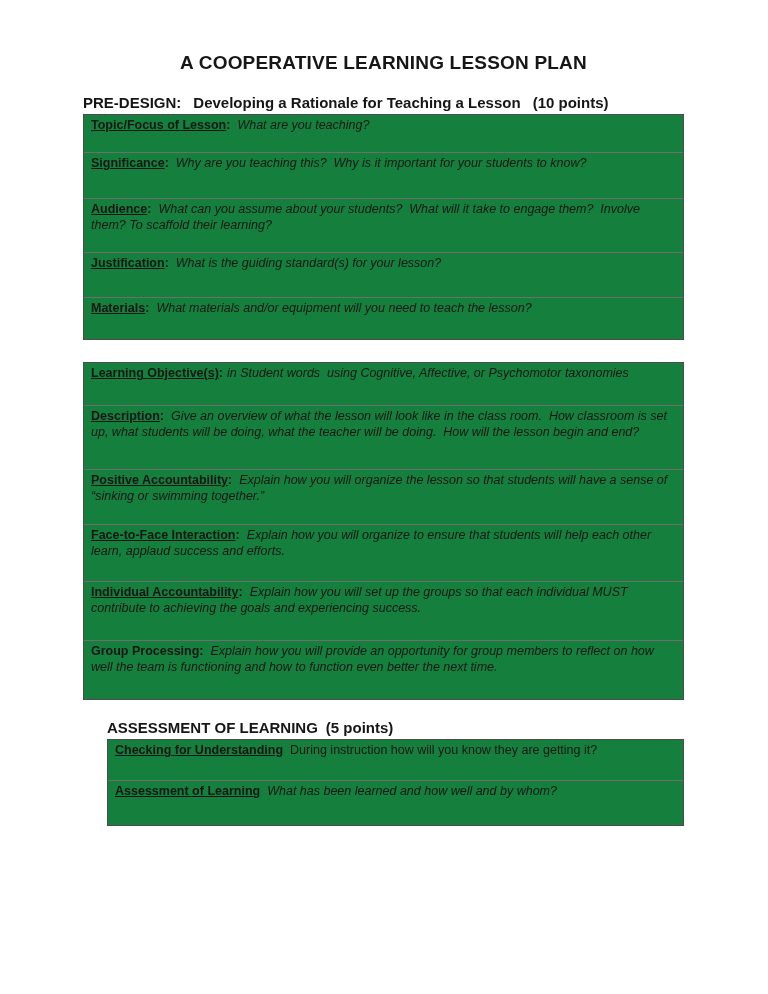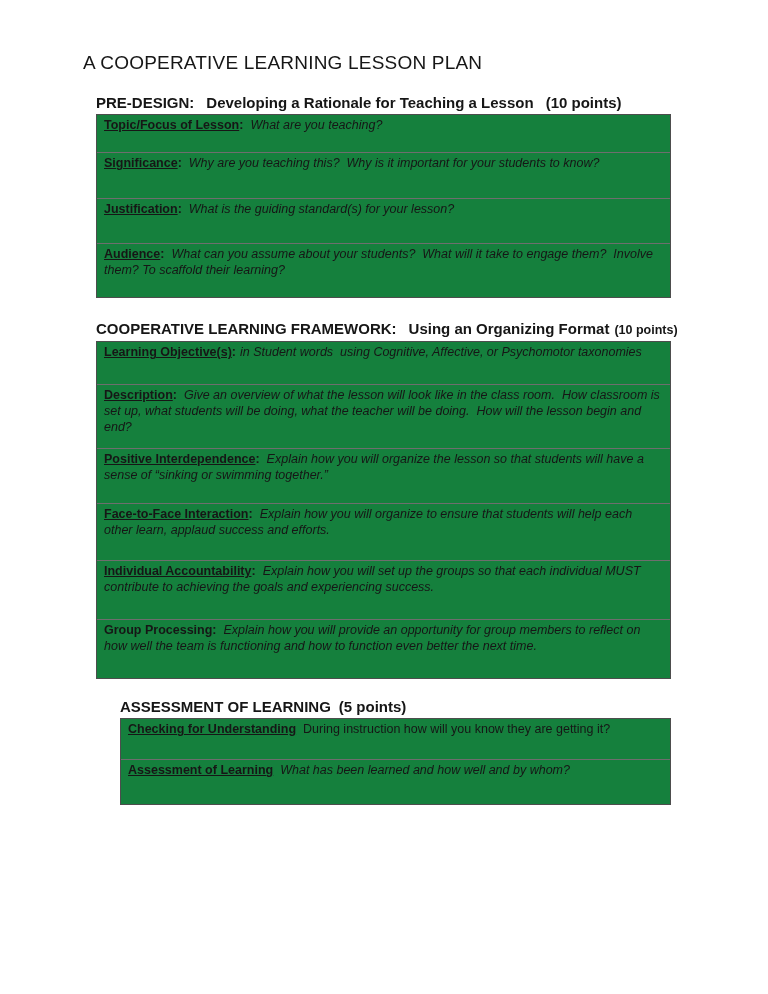--- a/index.html
+++ b/index.html
@@ -2,24 +2,24 @@
 <html><head>
 <meta charset="utf-8">
 <style>
   html, body { margin:0; padding:0; background:#ffffff; }
   .page {
     width:768px; height:994px; margin:0 auto; background:#ffffff;
     box-sizing:border-box; padding:52px 84px 0 83px; overflow:hidden;
     font-family:"Liberation Sans", sans-serif; color:#161616;
   }
   .title {
-    margin:0 0 20px 0; 
-    font-size:19px; line-height:22px; font-weight:normal; letter-spacing:0.2px;
+    margin:0 0 20px 0; text-align:center;
+    font-size:19px; line-height:22px; font-weight:bold; letter-spacing:0.2px;
   }
-  .sec { margin:13px; }
+  .sec { margin:0; }
   .sec-framework { margin-top:22px; }
   .sec-assessment { margin-top:19px;padding-left:24px; }
   .sec-heading {
     font-weight:bold; font-size:15px; line-height:18px; margin:0 0 2px 0;
     white-space:nowrap;
   }
   .h-sub { margin-left:12px; }
   .h-points { margin-left:12px; }
   .sec-framework .h-points { margin-left:5px; font-size:12.5px; }
   .sec-assessment .h-points { margin-left:8px; }
@@ -50,40 +50,42 @@
 
   <section class="sec sec-predesign">
     <div class="sec-heading"><span>PRE-DESIGN:</span><span class="h-sub">Developing a Rationale for Teaching a Lesson</span><span class="h-points">(10 points)</span></div>
     <div class="box">
       <div class="row" style="min-height:37px">
         <p class="cell"><span class="label">Topic/Focus of Lesson</span><span class="colon">:</span><span class="prompt">What are you teaching?</span></p>
       </div>
       <div class="row" style="min-height:46px">
         <p class="cell"><span class="label">Significance</span><span class="colon">:</span><span class="prompt">Why are you teaching this?  Why is it important for your students to know?</span></p>
       </div>
+      <div class="row" style="min-height:54px">
+        <p class="cell"><span class="label">Audience</span><span class="colon">:</span><span class="prompt">What can you assume about your students?  What will it take to engage them?  Involve them? To scaffold their learning?</span></p>
+      </div>
       <div class="row" style="min-height:45px">
         <p class="cell"><span class="label">Justification</span><span class="colon">:</span><span class="prompt">What is the guiding standard(s) for your lesson?</span></p>
       </div>
-      <div class="row" style="min-height:54px">
-        <p class="cell"><span class="label">Audience</span><span class="colon">:</span><span class="prompt">What can you assume about your students?  What will it take to engage them?  Involve them? To scaffold their learning?</span></p>
+      <div class="row" style="min-height:42px">
+        <p class="cell"><span class="label">Materials</span><span class="colon">:</span><span class="prompt">What materials and/or equipment will you need to teach the lesson?</span></p>
       </div>
     </div>
   </section>
 
   <section class="sec sec-framework">
-    <div class="sec-heading"><span>COOPERATIVE LEARNING FRAMEWORK:</span><span class="h-sub">Using an Organizing Format</span><span class="h-points">(10 points)</span></div>
     <div class="box">
       <div class="row" style="min-height:42px">
         <p class="cell"><span class="label">Learning Objective(s)</span><span class="colon">:</span><span class="prompt tight">in Student words  using Cognitive, Affective, or Psychomotor taxonomies</span></p>
       </div>
       <div class="row" style="min-height:64px">
         <p class="cell"><span class="label">Description</span><span class="colon">:</span><span class="prompt">Give an overview of what the lesson will look like in the class room.  How classroom is set up, what students will be doing, what the teacher will be doing.  How will the lesson begin and end?</span></p>
       </div>
       <div class="row" style="min-height:55px">
-        <p class="cell"><span class="label">Positive Interdependence</span><span class="colon">:</span><span class="prompt">Explain how you will organize the lesson so that students will have a sense of “sinking or swimming together.”</span></p>
+        <p class="cell"><span class="label">Positive Accountability</span><span class="colon">:</span><span class="prompt">Explain how you will organize the lesson so that students will have a sense of “sinking or swimming together.”</span></p>
       </div>
       <div class="row" style="min-height:57px">
         <p class="cell"><span class="label">Face-to-Face Interaction</span><span class="colon">:</span><span class="prompt">Explain how you will organize to ensure that students will help each other learn, applaud success and efforts.</span></p>
       </div>
       <div class="row" style="min-height:59px">
         <p class="cell"><span class="label">Individual Accountability</span><span class="colon">:</span><span class="prompt">Explain how you will set up the groups so that each individual MUST contribute to achieving the goals and experiencing success.</span></p>
       </div>
       <div class="row" style="min-height:59px">
         <p class="cell"><span class="label no-underline">Group Processing</span><span class="colon">:</span><span class="prompt">Explain how you will provide an opportunity for group members to reflect on how well the team is functioning and how to function even better the next time.</span></p>
       </div>

